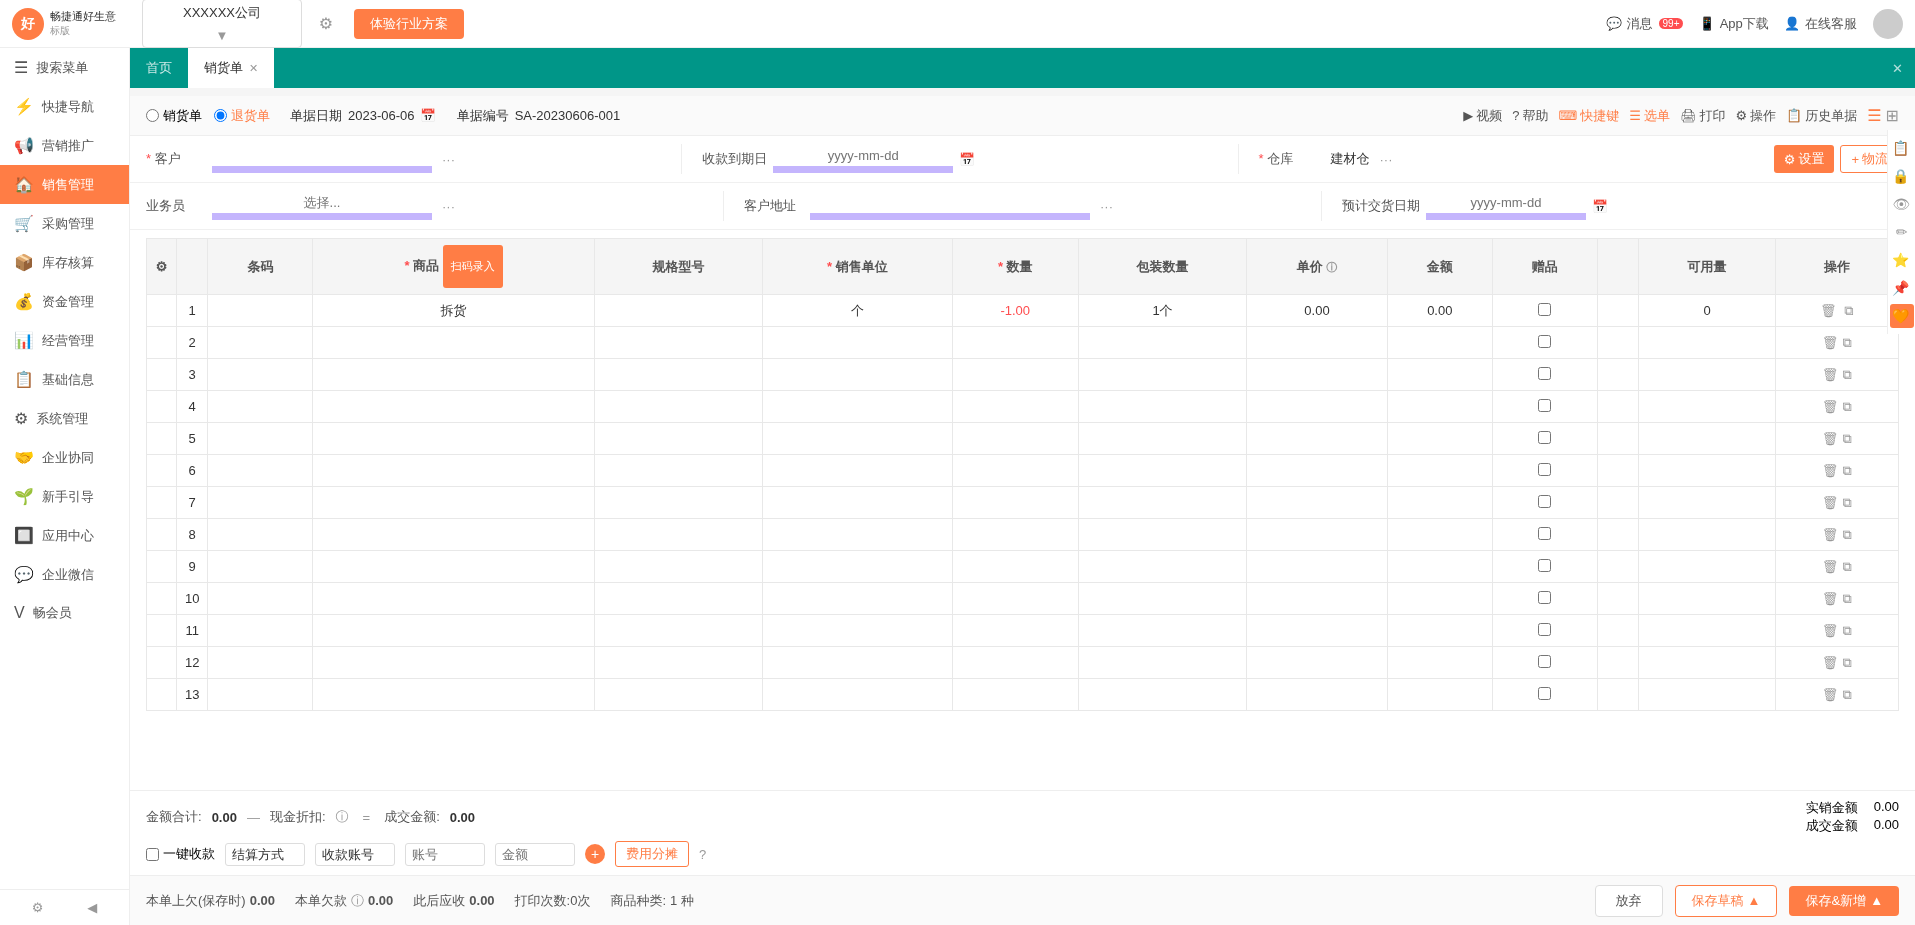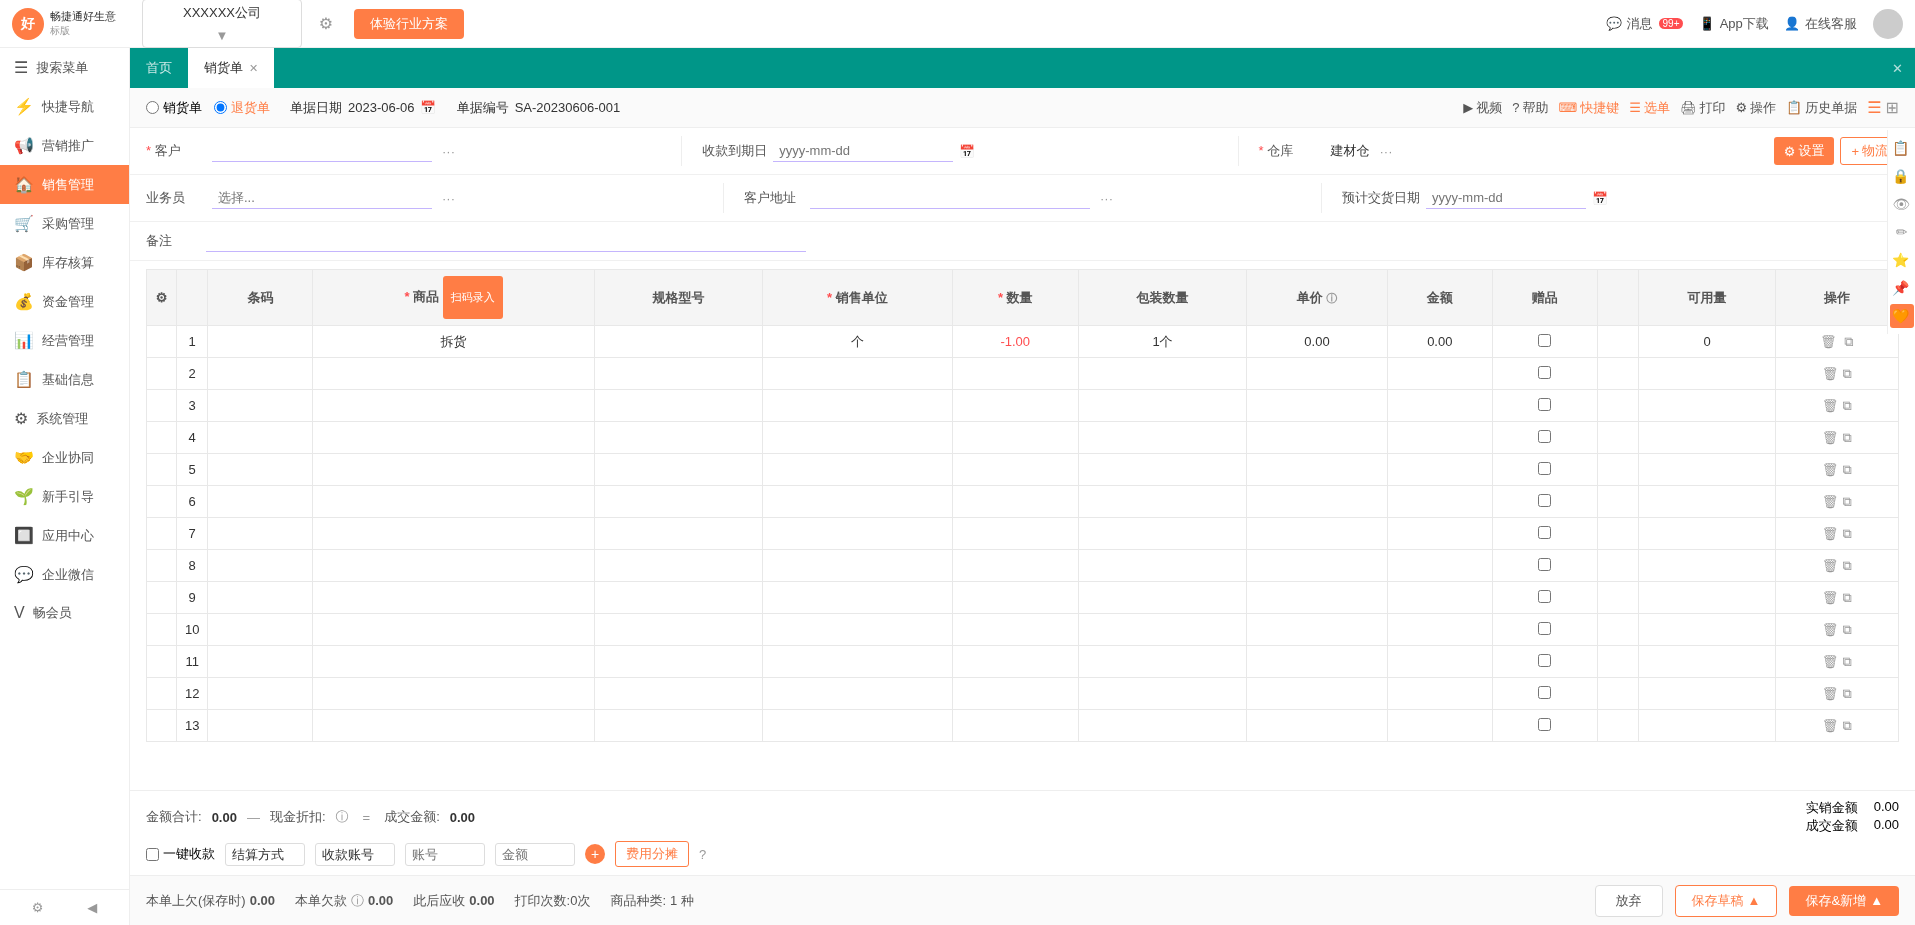--- a/index.html
+++ b/index.html
@@ -119,20 +119,21 @@
 
     
     .main-content {
       position: absolute;
       top: 48px;
       left: 130px;
       width: calc(1915px - 130px);
       height: calc(925px - 48px);
       display: flex;
       flex-direction: column;
+      gap: 8px;
     }
 
     
     .tabs-bar {
       background: #009688;
       display: flex;
       align-items: center;
       height: 40px;
       padding: 0 0;
     }
@@ -196,25 +197,26 @@
     }
     .field-group {
       display: flex; align-items: center; gap: 6px;
       flex: 1;
     }
     .field-label { color: #555; min-width: 60px; white-space: nowrap; }
     .field-label.required::before { content: '* '; color: #ff4d4f; }
     .field-input {
       flex: 1;
       border: none;
-      border-bottom: 1px solid #c4b5fd;
+      border-bottom: 7px solid #c4b5fd;
       padding: 3px 6px;
       outline: none;
       color: #a16207;
       background: transparent;
+      text-align: center;
     }
     .field-dots { color: #999; cursor: pointer; margin-left: 4px; }
     .field-divider { width: 1px; height: 30px; background: #eee; margin: 0 20px; }
     .settings-btn {
       background: #ff7d45;
       color: #fff;
       border: none;
       border-radius: 3px;
       padding: 4px 10px;
       cursor: pointer;
@@ -607,24 +609,20 @@
         <span class="field-dots">···</span>
       </div>
       <div class="field-divider"></div>
       <div class="field-group">
         <span class="field-label">预计交货日期</span>
         <input class="field-input" type="text" style="max-width: 160px;" placeholder="yyyy-mm-dd">
         <span style="cursor:pointer;color:#999;">📅</span>
       </div>
     </div>
 
-    <div class="fields-row">
-      <span class="field-label">备注</span>
-      <input class="field-input" type="text" style="max-width: 600px;">
-    </div>
 
     <div class="table-section">
       <table class="data-table">
         <thead>
           <tr>
             <th style="width:30px;">
               <span style="cursor:pointer;">⚙</span>
             </th>
             <th style="width:30px;"></th>
             <th>条码</th>

